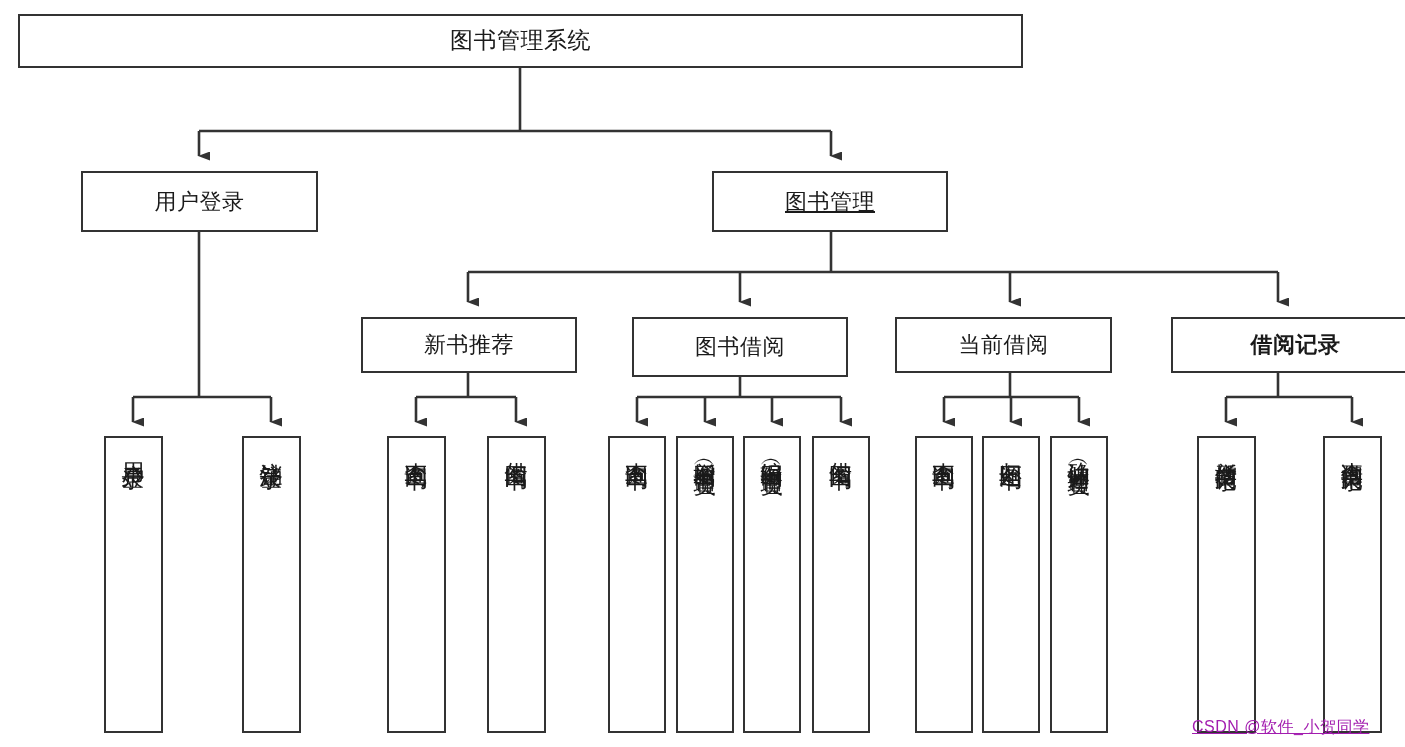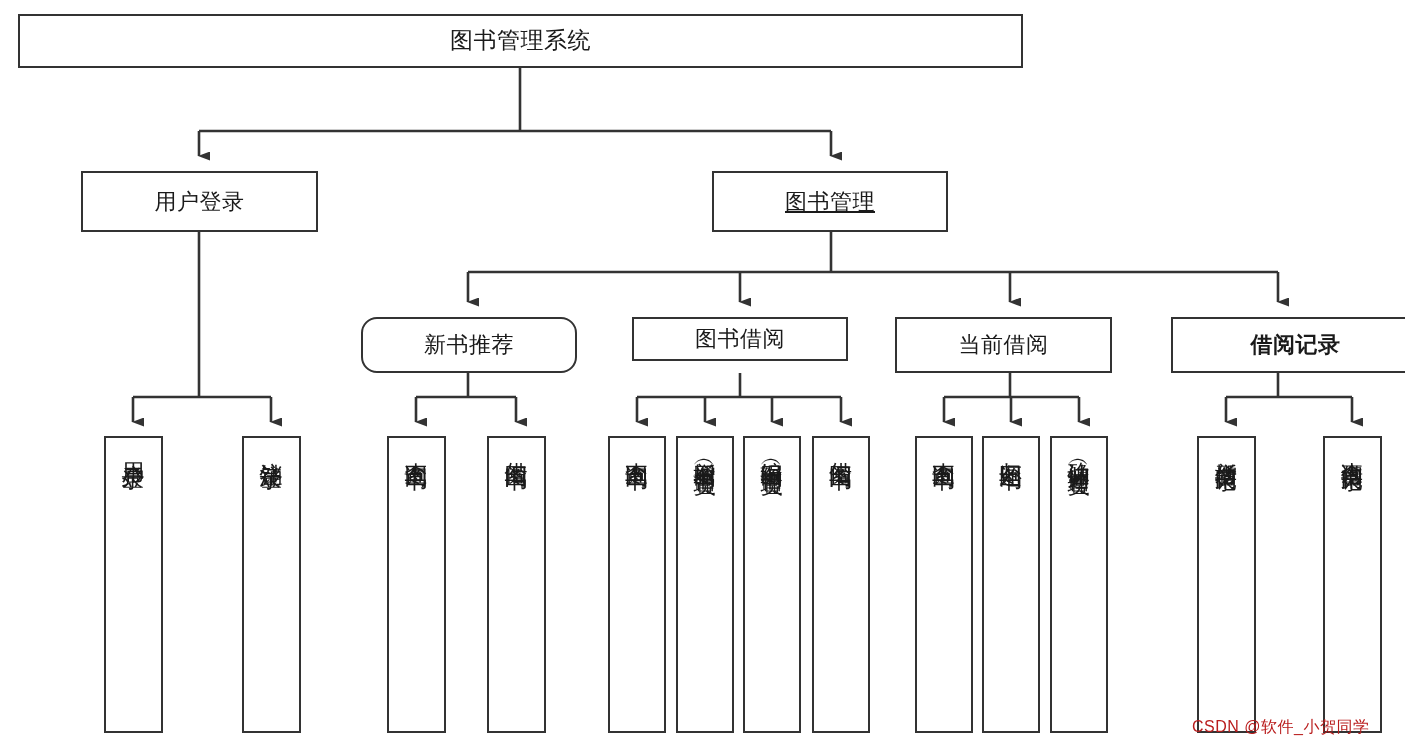--- a/index.html
+++ b/index.html
@@ -59,25 +59,26 @@
     line-height: 1.05;
     letter-spacing: 2px;
     white-space: nowrap;
     margin: 0 auto;
   }
   .node.vert.tall .lbl {
     font-size: 22px;
   }
   .watermark {
     position: absolute;
-    color: #b91c1c;
+    color: #a21caf;
     font-size: 16px;
     letter-spacing: 0.5px;
     white-space: nowrap;
     z-index: 5;
+    text-decoration: underline;
   }
 </style>
 </head>
 <body>
 
 <div id="canvas">
 
   <svg id="wires" viewBox="0 0 1405 747">
     <defs>
       <marker id="arrow" markerWidth="10" markerHeight="12" refX="4.5" refY="11" orient="auto" markerUnits="userSpaceOnUse">
@@ -132,24 +133,24 @@
     <span class="lbl">图书管理系统</span>
   </div>
 
   <div class="node horiz" style="left:81px; top:171px; width:237px; height:61px;">
     <span class="lbl">用户登录</span>
   </div>
   <div class="node horiz" style="left:712px; top:171px; width:236px; height:61px;text-decoration:underline;">
     <span class="lbl">图书管理</span>
   </div>
 
-  <div class="node horiz" style="left:361px; top:317px; width:216px; height:56px;border-radius:16px;">
+  <div class="node horiz" style="left:361px; top:317px; width:216px; height:56px;">
     <span class="lbl">新书推荐</span>
   </div>
-  <div class="node horiz" style="left:632px; top:317px; width:216px; height:44px;">
+  <div class="node horiz" style="left:632px; top:317px; width:216px; height:60px;">
     <span class="lbl">图书借阅</span>
   </div>
   <div class="node horiz" style="left:895px; top:317px; width:217px; height:56px;">
     <span class="lbl">当前借阅</span>
   </div>
   <div class="node horiz" style="left:1171px; top:317px; width:249px; height:56px;font-weight:bold;">
     <span class="lbl">借阅记录</span>
   </div>
 
   <div class="node vert" style="left:104px; top:436px; width:59px; height:297px;">

